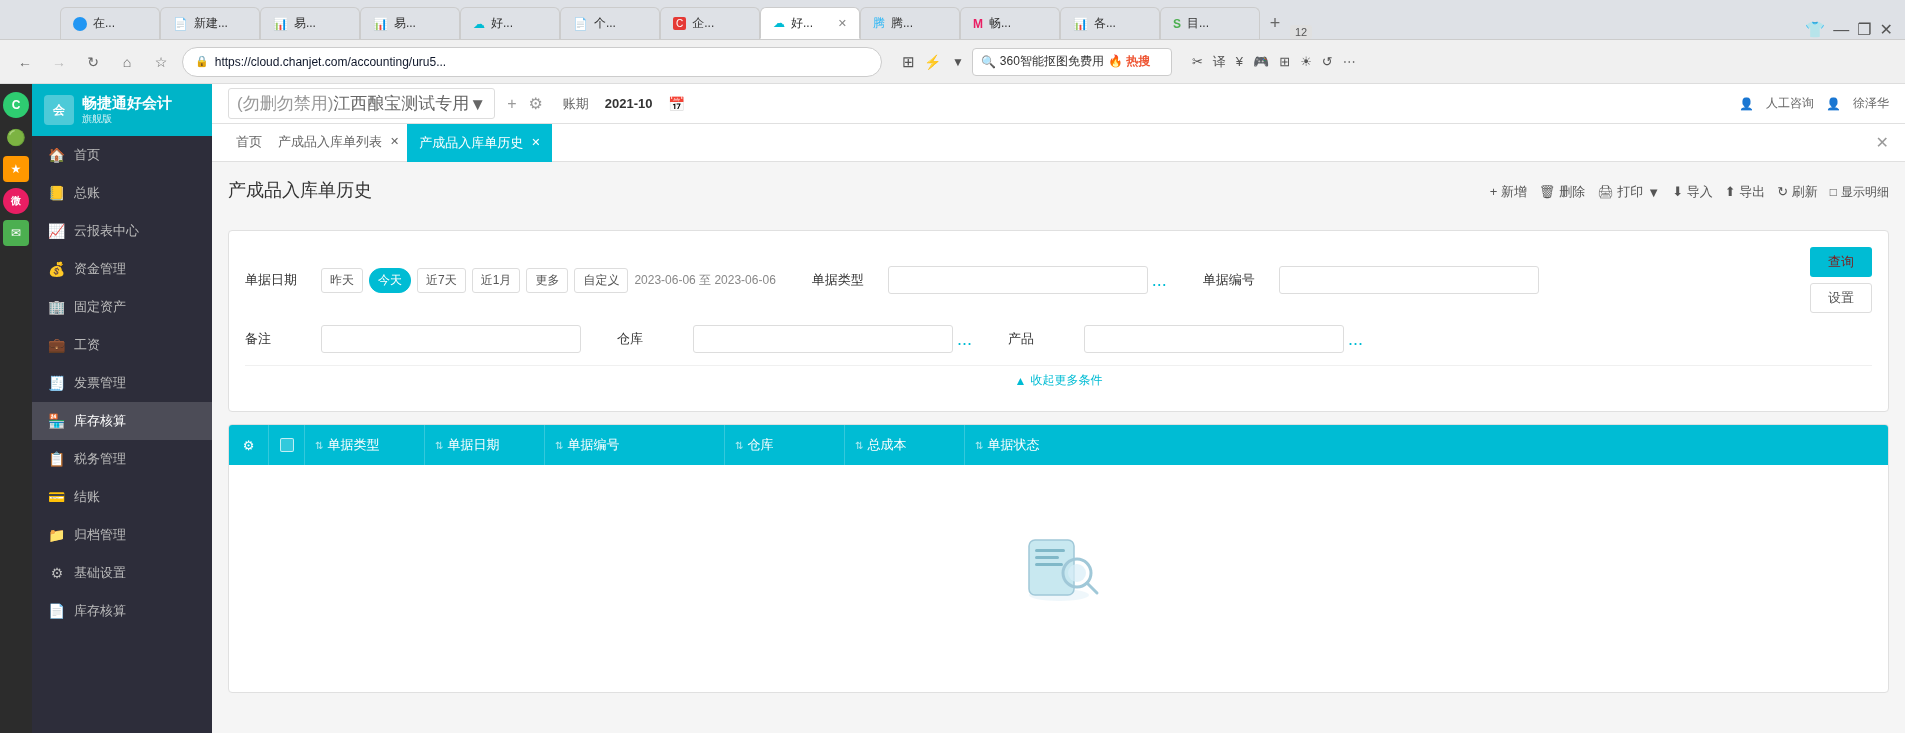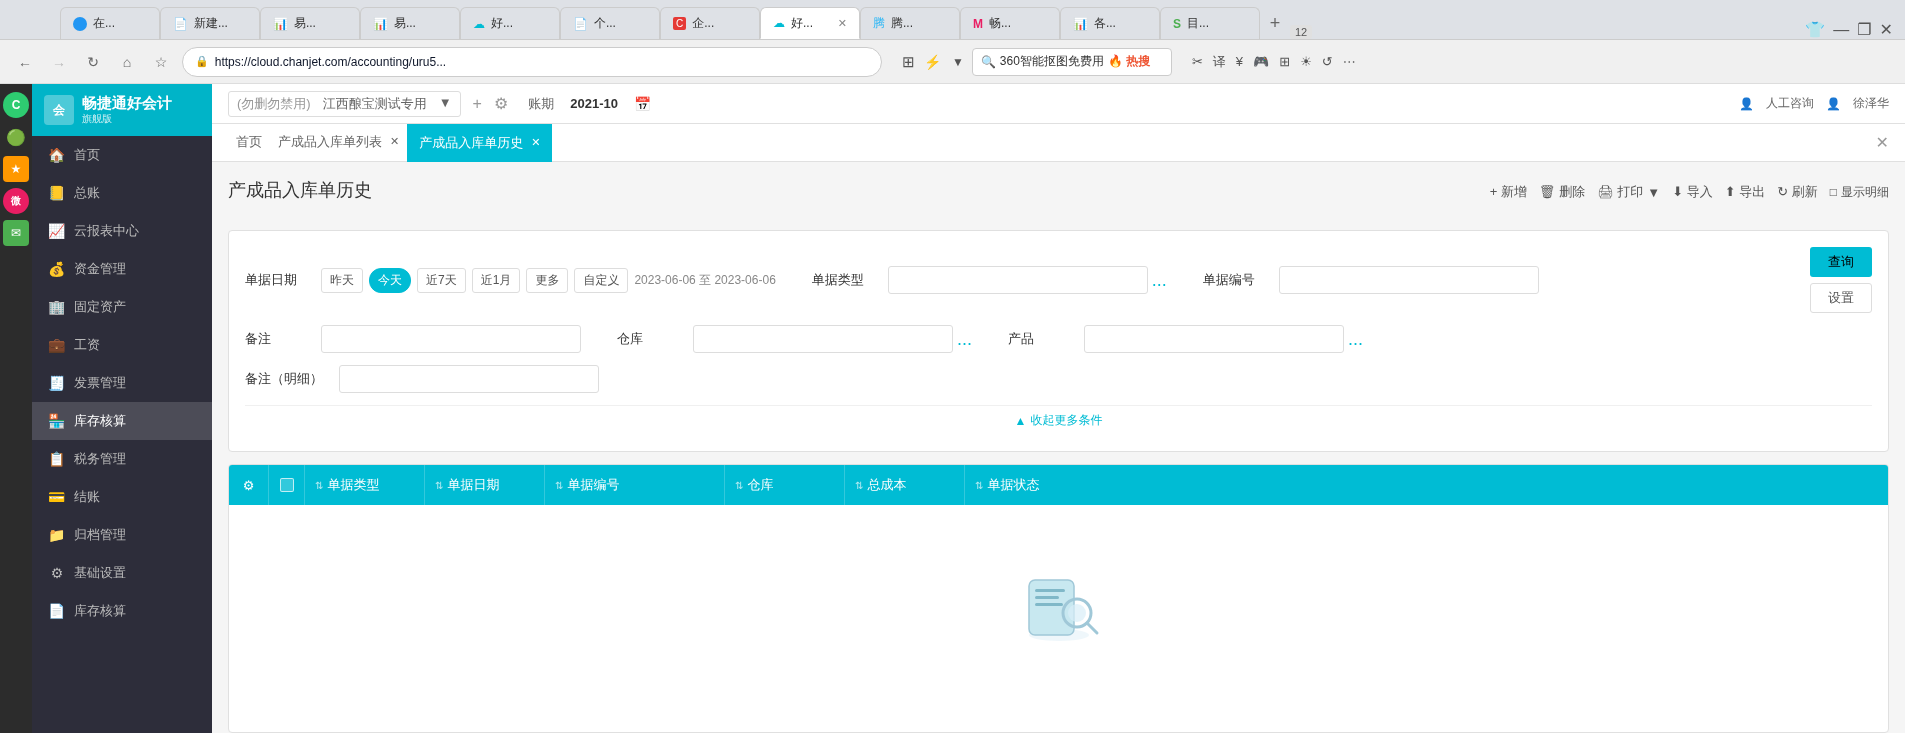--- a/index.html
+++ b/index.html
@@ -42,21 +42,21 @@
     .sidebar-logo-sub { font-size: 10px; color: rgba(255,255,255,0.8); }
     .sidebar-item { display: flex; align-items: center; gap: 8px; padding: 10px 16px; cursor: pointer; color: #bbb; font-size: 13px; }
     .sidebar-item.active { background: rgba(255,255,255,0.15); color: #fff; }
     .sidebar-item-icon { font-size: 14px; width: 18px; text-align: center; }
 
     
     .main-content { flex: 1; display: flex; flex-direction: column; background: #f5f5f5; overflow: hidden; }
     
     
     .top-bar { background: #fff; border-bottom: 1px solid #e0e0e0; padding: 6px 16px; display: flex; align-items: center; gap: 12px; height: 40px; }
-    .company-select { display: flex; align-items: flex-start; gap: 12px; color: #666; font-size: 13px; cursor: pointer; border: 1px solid #ddd; padding: 3px 8px; border-radius: 3px; }
+    .company-select { display: flex; align-items: flex-end; gap: 0; color: #666; font-size: 17px; cursor: pointer; border: 1px solid #ddd; padding: 3px 8px; border-radius: 3px; }
     .top-bar-right { margin-left: auto; display: flex; align-items: center; gap: 12px; font-size: 12px; color: #666; }
     
     
     .content-tabs { background: #fff; border-bottom: 1px solid #e0e0e0; display: flex; align-items: center; padding: 0 16px; height: 38px; }
     .breadcrumb-tab { display: flex; align-items: center; gap: 4px; font-size: 13px; color: #666; cursor: pointer; padding: 0 8px; height: 38px; border-bottom: 2px solid transparent; }
     .breadcrumb-tab.active { color: #fff; background: #00bcd4; border-bottom: none; padding: 0 12px; }
     .breadcrumb-sep { color: #999; font-size: 12px; }
     .tab-x { font-size: 11px; cursor: pointer; margin-left: 4px; }
     .close-panel { margin-left: auto; font-size: 16px; color: #999; cursor: pointer; }
 
@@ -76,21 +76,21 @@
     .date-filter { display: flex; align-items: center; gap: 6px; }
     .date-btn { padding: 3px 8px; border: 1px solid #ddd; border-radius: 3px; font-size: 12px; cursor: pointer; color: #555; background: #fff; }
     .date-btn.active { background: #00bcd4; color: #fff; border-color: #00bcd4; border-radius: 12px; }
     .date-range { font-size: 12px; color: #888; }
     .filter-input { height: 28px; border: 1px solid #ddd; border-radius: 3px; padding: 0 8px; font-size: 12px; color: #333; width: 260px; }
     .filter-select { height: 28px; border: 1px solid #ddd; border-radius: 3px; padding: 0 8px; font-size: 12px; color: #333; min-width: 260px; background: #fff; cursor: pointer; }
     .filter-dots { color: #00bcd4; font-size: 18px; cursor: pointer; }
     .collapse-btn { display: flex; align-items: center; gap: 4px; color: #00bcd4; font-size: 12px; cursor: pointer; justify-content: center; padding: 6px; border-top: 1px solid #f0f0f0; margin-top: 4px; }
 
     
-    .query-btn { background: #00bcd4; color: #000000; border: none; padding: 6px 18px; border-radius: 3px; font-size: 13px; cursor: pointer; }
+    .query-btn { background: #00bcd4; color: #7f1d1d; border: none; padding: 6px 18px; border-radius: 3px; font-size: 13px; cursor: pointer; }
     .set-btn { background: #fff; color: #555; border: 1px solid #ddd; padding: 5px 14px; border-radius: 3px; font-size: 13px; cursor: pointer; }
 
     
     .data-table-container { background: #fff; border: 1px solid #e0e0e0; border-radius: 4px; overflow: hidden; }
     .data-table-header { background: #00bcd4; display: flex; align-items: center; height: 40px; }
     .th-cell { display: flex; align-items: center; gap: 4px; padding: 0 10px; color: #fff; font-size: 13px; font-weight: normal; border-right: 1px solid rgba(255,255,255,0.2); height: 100%; cursor: pointer; white-space: nowrap; }
     .th-cell:last-child { border-right: none; }
     .th-gear { width: 40px; justify-content: center; }
     .th-check { width: 36px; justify-content: center; }
     .th-sort { font-size: 10px; color: rgba(255,255,255,0.7); }
@@ -372,24 +372,20 @@
               <input type="text" class="filter-input" style="">
               <span class="filter-dots">...</span>
             </div>
             <span class="filter-label" style="margin-left:20px;">产品</span>
             <div style="display:flex;align-items:center;gap:4px;">
               <input type="text" class="filter-input" style="">
               <span class="filter-dots">...</span>
             </div>
           </div>
 
-          <div class="filter-row">
-            <span class="filter-label">备注（明细）</span>
-            <input type="text" class="filter-input" style="">
-          </div>
 
           <div class="collapse-btn">
             <span>▲</span>
             <span>收起更多条件</span>
           </div>
         </div>
 
         <div class="data-table-container">
           <div class="data-table-header">
             <div class="th-cell th-gear">

